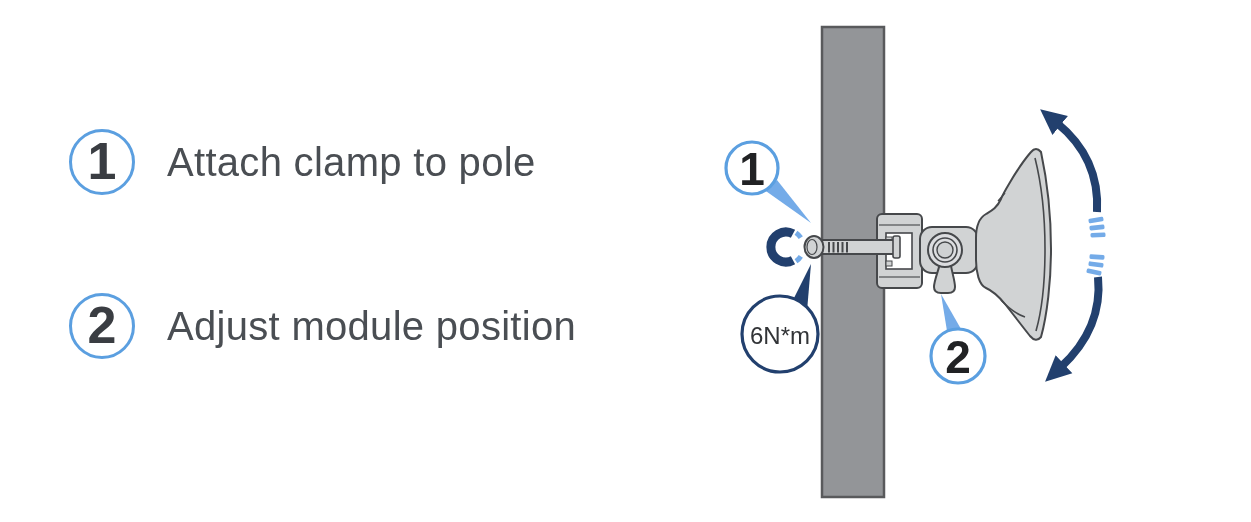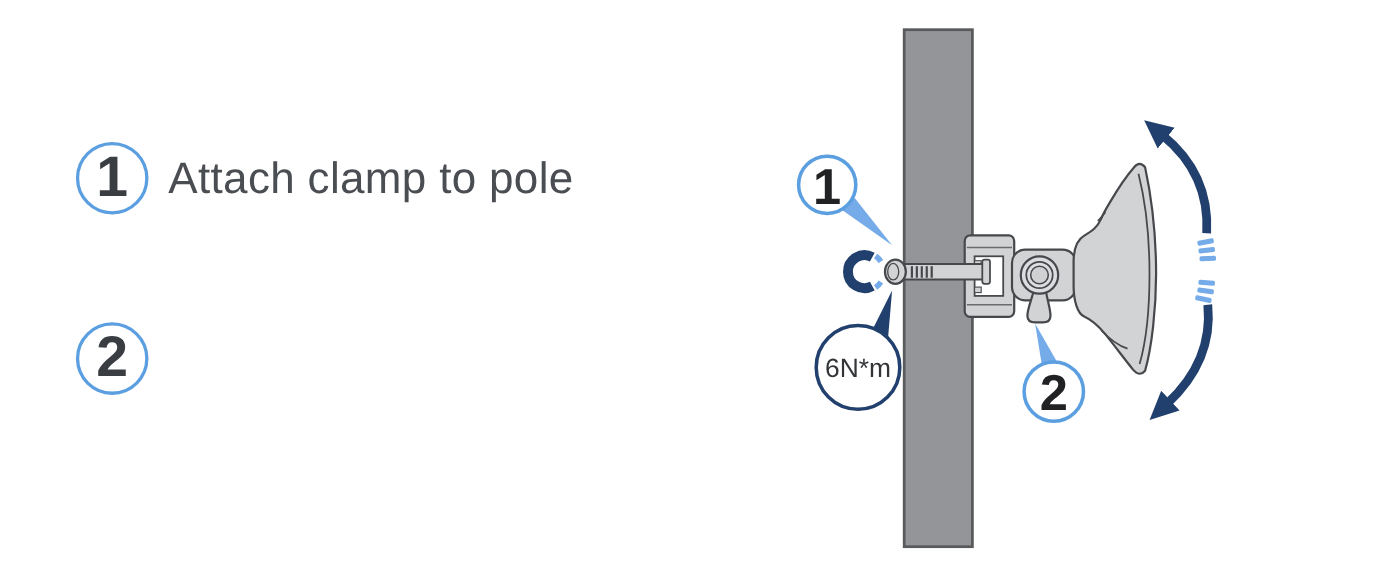--- a/index.html
+++ b/index.html
@@ -28,21 +28,21 @@
     flex:0 0 auto;
   }
   .step-number{
     font-size:52px;
     font-weight:bold;
     color:#3a3d42;
     line-height:1;
     transform:translateY(-1px);
   }
   .step-label{
-    margin-left:18px;
+    margin-left:32px;
     font-size:40px;
     color:#4a4e53;
     letter-spacing:.3px;
     white-space:nowrap;
   }
   svg{position:absolute;left:0;top:0;}
   .outline{stroke:#46484b;stroke-width:2;stroke-linejoin:round;}
   .part{fill:#d1d3d4;}
   .thinline{stroke:#46484b;stroke-width:1.3;fill:none;opacity:.75;}
   .callout-num{
@@ -65,20 +65,21 @@
     <div class="step-circle">
       <span class="step-number">1</span>
     </div>
     <span class="step-label">Attach clamp to pole</span>
   </div>
 
   <div class="step-row row-2">
     <div class="step-circle">
       <span class="step-number">2</span>
     </div>
+    <span class="step-label">Adjust module position</span>
   </div>
 
   <svg width="1251" height="522" viewBox="0 0 1251 522">
     <defs>
       <marker id="arrowNavy" viewBox="0 0 4 4" refX="0.6" refY="2" markerWidth="3.4" markerHeight="3.4" orient="auto">
         <path d="M0,0.2 L3.8,2 L0,3.8 Z" fill="#22406e"></path>
       </marker>
     </defs>
 
     <rect x="822" y="27" width="62" height="470" fill="#939598" stroke="#595a5c" stroke-width="2.5"></rect>

